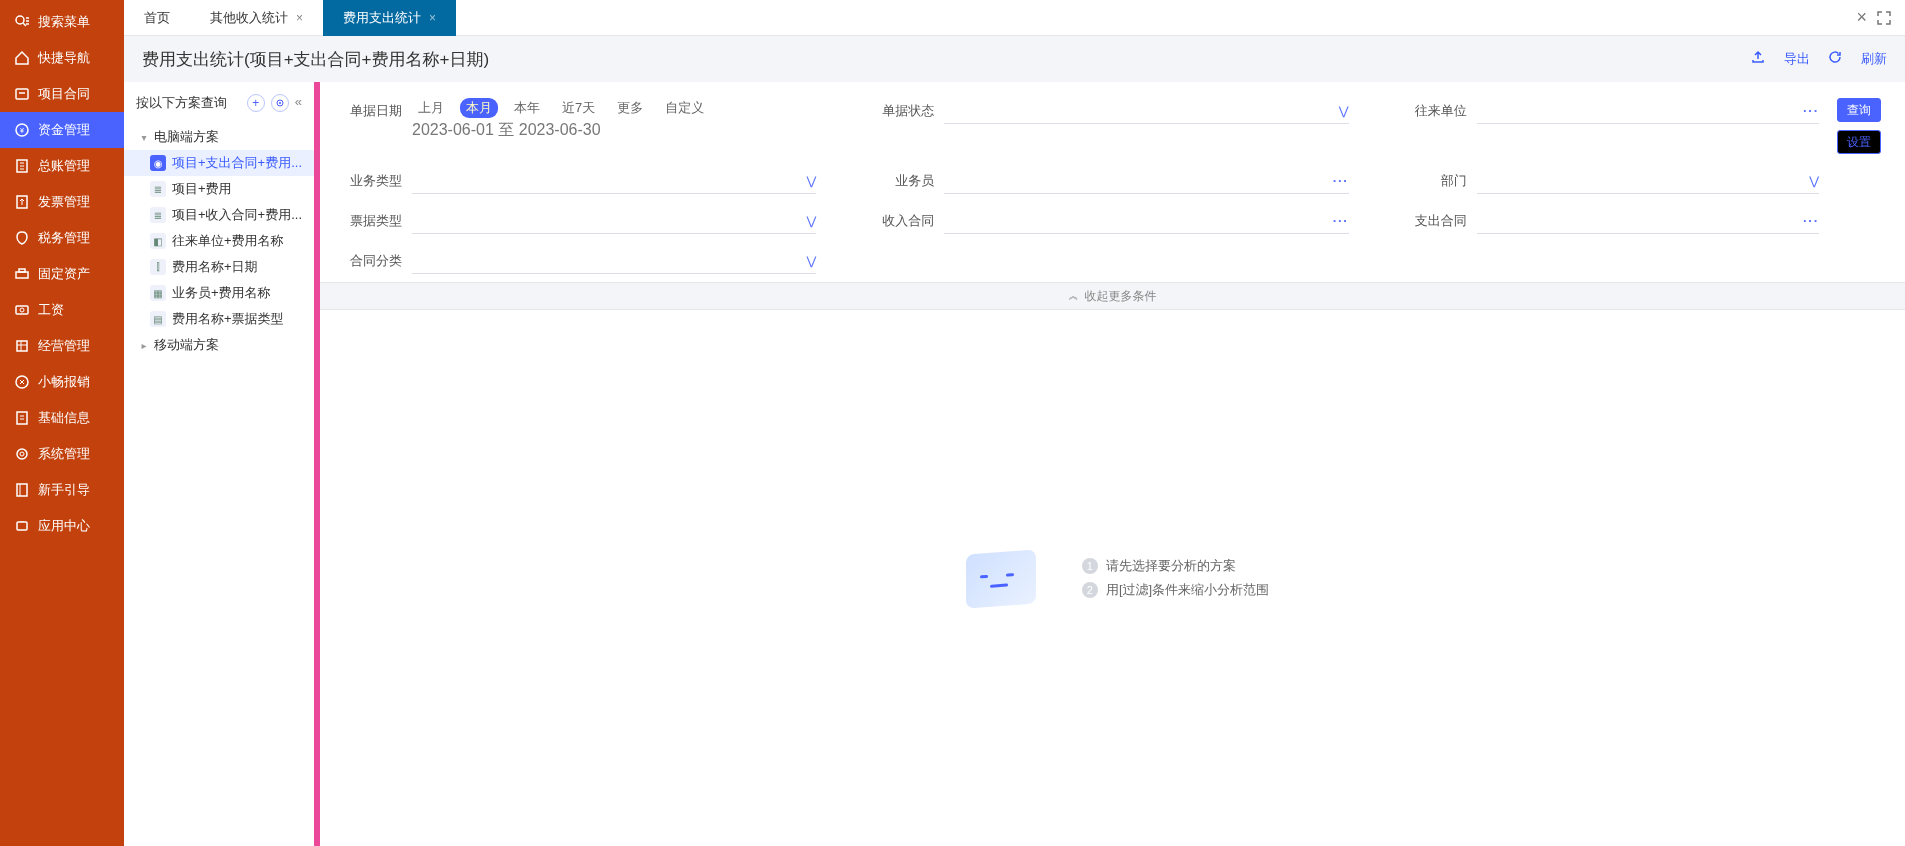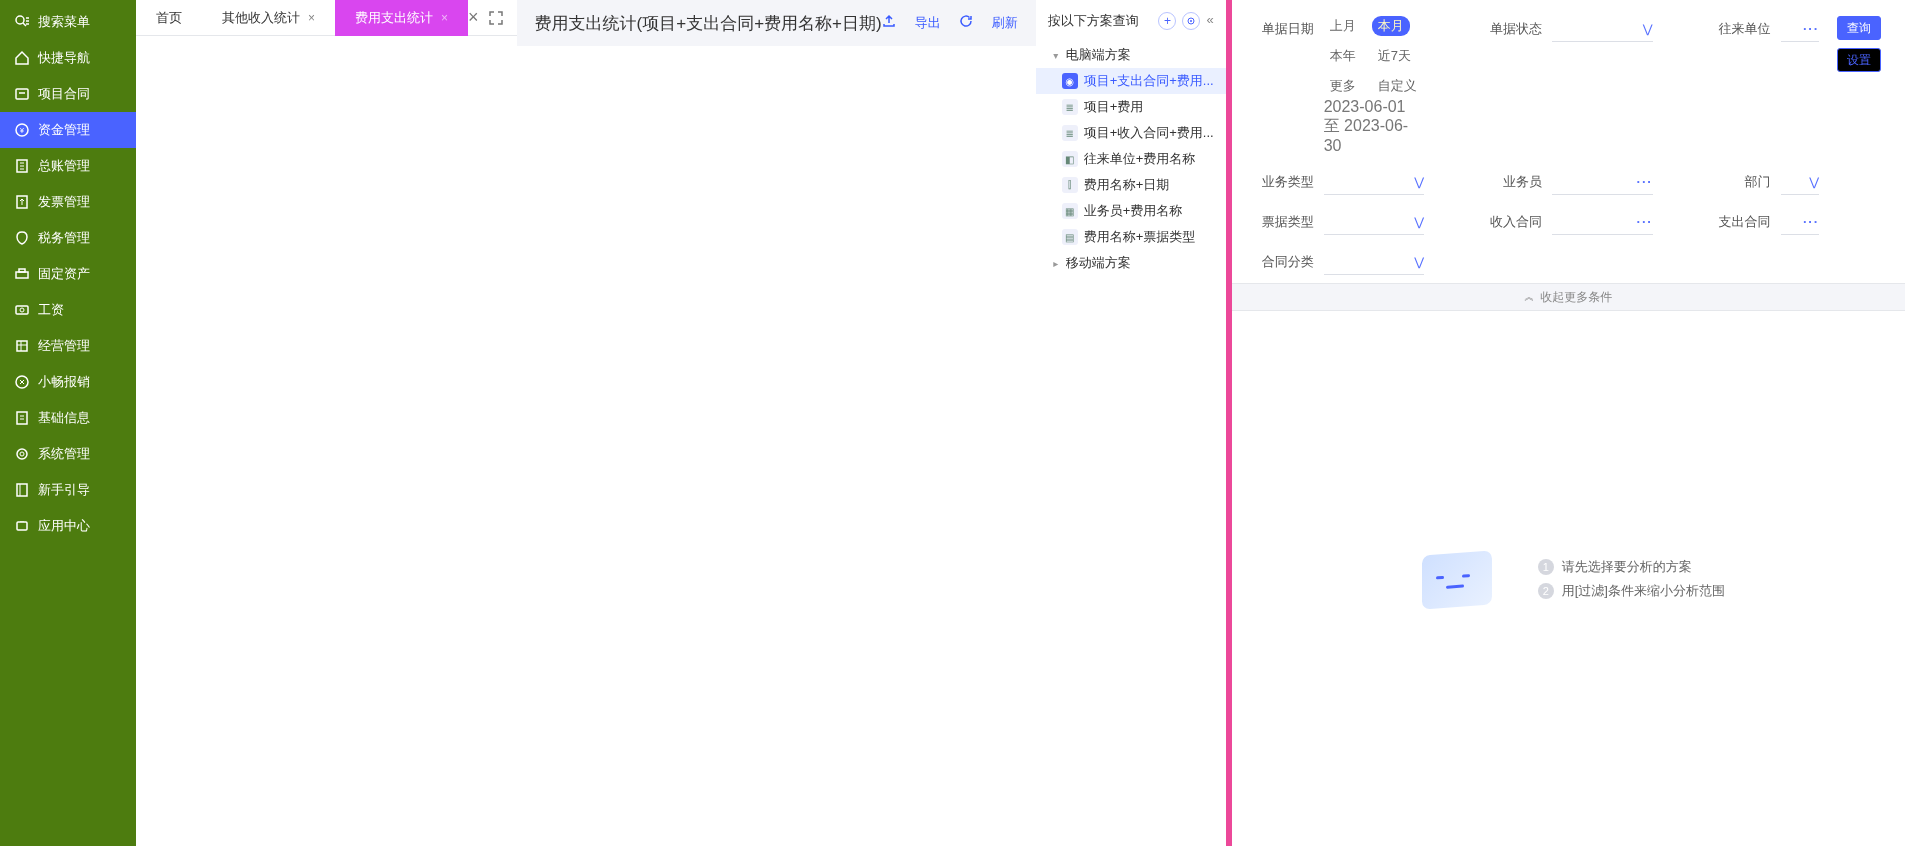--- a/index.html
+++ b/index.html
@@ -1,25 +1,25 @@
 <!DOCTYPE html>
 <html><head>
 <meta charset="utf-8">
 <style>
 *{box-sizing:border-box;margin:0;padding:0;font-family:"Microsoft YaHei","PingFang SC",sans-serif}
 body{background:#fff;color:#333;font-size:13px;overflow:hidden}
 .app{display:flex;width:1905px;height:846px}
-.sidebar{width:136px;background:#4d7c0f;color:#fff;flex-shrink:0;padding-top:4px}
+.sidebar{width:124px;background:#c2410c;color:#fff;flex-shrink:0;padding-top:4px}
 .sb-item{display:flex;align-items:center;height:36px;padding:0 14px;cursor:pointer;font-size:13px}
 .sb-item.active{background:#4a63ff}
 .sb-ico{width:16px;height:16px;margin-right:8px;display:flex;align-items:center;justify-content:center;fill:currentColor;flex-shrink:0}
-.main{flex:1;display:flex;flex-direction:row;min-width:0}
+.main{flex:1;display:flex;flex-direction:column;min-width:0}
 .tabs{height:36px;display:flex;align-items:center;border-bottom:1px solid #e5e7eb;background:#fff}
 .tab{height:36px;display:flex;align-items:center;padding:0 20px;font-size:13px;cursor:pointer;position:relative}
-.tab.active{background:#d946ef;color:#fff}
+.tab.active{background:#0369a1;color:#fff}
 .tab .close{margin-left:8px;font-size:12px;opacity:.6}
 .tabs-right{margin-left:auto;display:flex;align-items:center;gap:10px;padding-right:14px}
 .titlebar{height:46px;display:flex;align-items:center;padding:0 18px;background:#f4f5f9}
 .page-title{font-size:17px;font-weight:500}
 .titlebar-actions{margin-left:auto;display:flex;gap:18px;font-size:13px;color:#3a5bff}
 .tba{display:flex;gap:19px;cursor:pointer}
 .content{flex:1;display:flex;min-height:0}
 .plan-panel{width:196px;border-right:6px solid #ec4899;display:flex;flex-direction:column}
 .plan-head{height:42px;display:flex;align-items:center;padding:0 12px;font-size:13px;color:#333}
 .plan-head .icons{margin-left:auto;display:flex;gap:6px}

